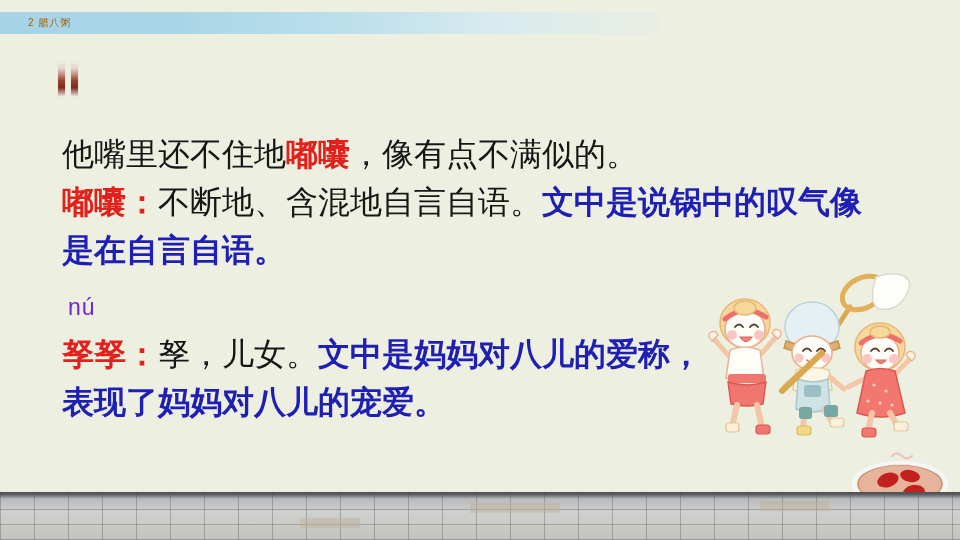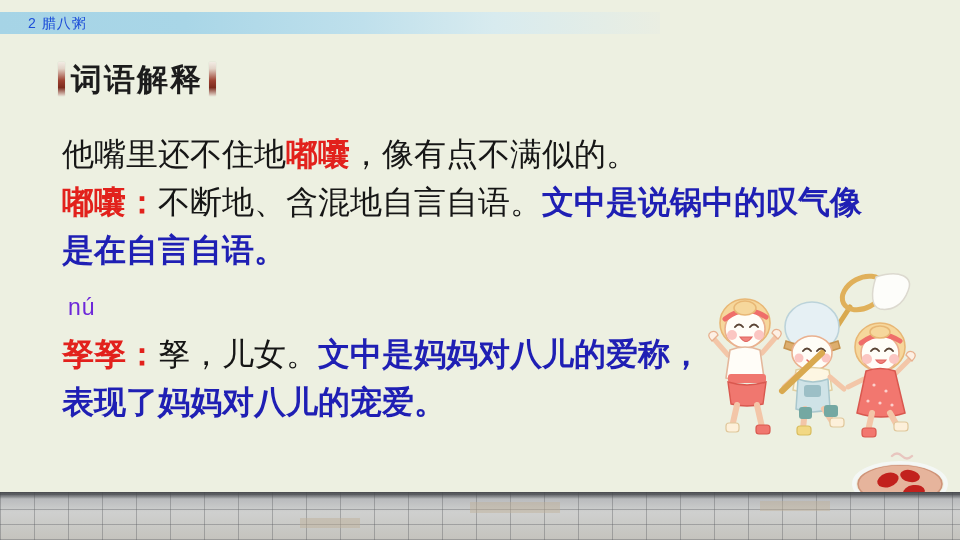--- a/index.html
+++ b/index.html
@@ -33,22 +33,22 @@
                 #a9d6e7 28%,
                 #bfe0ec 55%,
                 #d8ebef 75%,
                 #eaeee2 100%);
   }
   #header-title {
     position: absolute;
     left: 28px;
     top: 13px;
     font-family: "Liberation Sans", "DejaVu Sans", sans-serif;
-    font-size: 14px;
-    color: #1d4ed8;
+    font-size: 10px;
+    color: #a16207;
     letter-spacing: 1px;
     white-space: nowrap;
     line-height: 20px;
   }
 
   
   #section-title-wrap {
     position: absolute;
     left: 58px;
     top: 62px;
@@ -163,21 +163,20 @@
 </head>
 <body>
 
 <div id="slide">
 
   <div id="header-bar"></div>
   <div id="header-title">2  腊八粥</div>
 
   <div id="section-title-wrap">
     <span class="title-mark"></span>
-    <span id="section-title">词语解释</span>
     <span class="title-mark"></span>
   </div>
 
   <div id="body-text">
 
     <p class="para para-2"><span class="tx-black">他嘴里还不住地</span><span class="kw-red">嘟囔</span><span class="tx-black">，像有点不满似的。</span></p>
 
     <p class="para para-1"><span class="kw-red">嘟囔</span><span class="kw-red">：</span><span class="tx-black">不断地、含混地自言自语。</span><span class="tx-blue">文中是说锅中的叹气像是在自言自语。</span></p>
 
     <p class="para-pinyin">nú</p>

